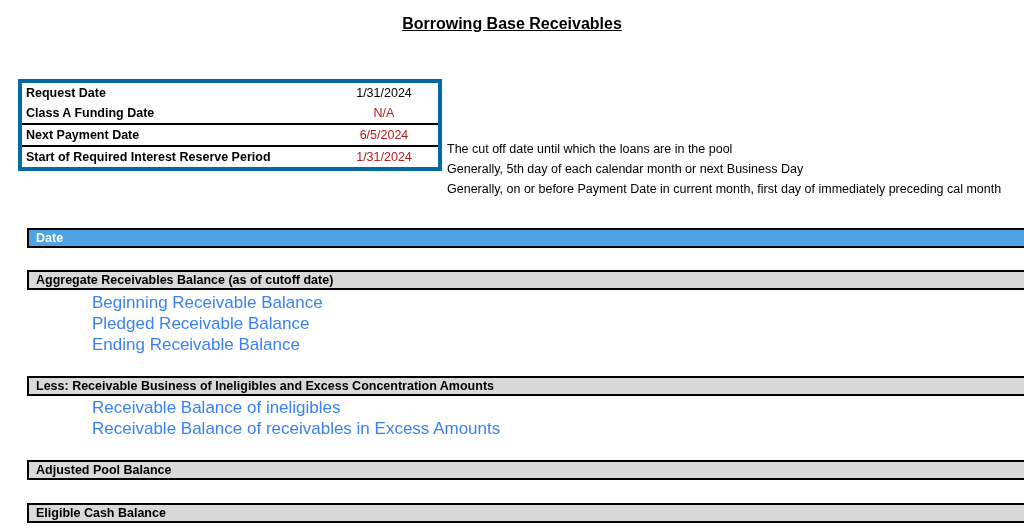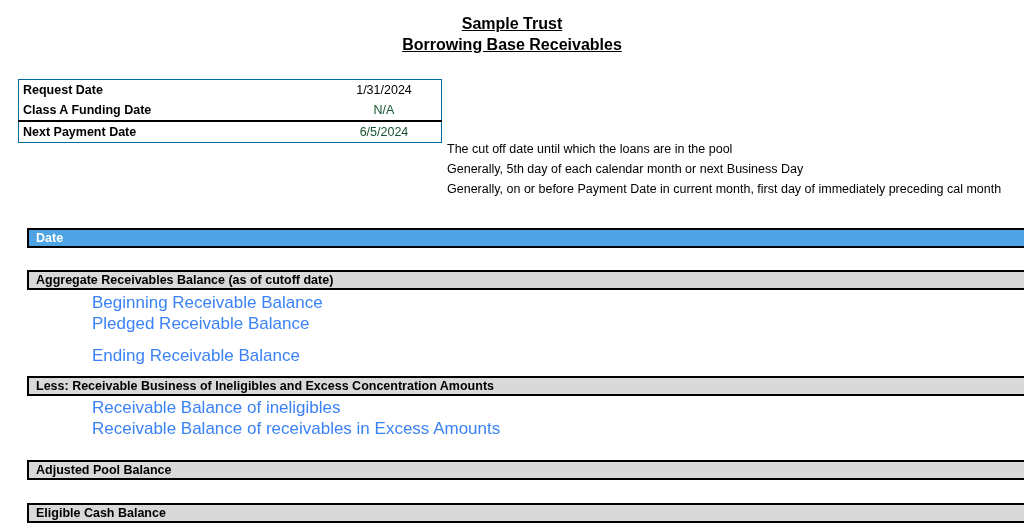--- a/index.html
+++ b/index.html
@@ -33,21 +33,21 @@
   .info-table-wrap {
     position: absolute;
     left: 18px;
     top: 79px;
     width: 424px;
   }
   table.info-table {
     border-collapse: collapse;
     width: 100%;
     table-layout: fixed;
-    border: 1px solid #0369a1;
+    border: 4px solid #0369a1;
   }
   table.info-table td {
     padding: 0 4px;
     height: 20px;
     line-height: 20px;
     font-size: 12.5px;
     vertical-align: middle;
     white-space: nowrap;
     overflow: hidden;
   }
@@ -56,21 +56,21 @@
     text-align: left;
     width: 300px;
   }
   table.info-table td.val {
     text-align: center;
   }
   tr.rule-top td {
     border-top: 2px solid #000;
     margin-left: 12px;
   }
-  .v-blue { color: #14532d; }
+  .v-blue { color: #b91c1c; }
   .v-black { color: #000000; }
 
   
   .notes {
     position: absolute;
     left: 447px;
     top: 79px;
     width: 580px;
   }
   .note {
@@ -116,38 +116,41 @@
     font-weight: normal;
     line-height: 16px;
     white-space: nowrap;
     color: #3b82f6;
   }
 </style>
 </head>
 <body>
 
 <div class="title-block">
-  <div class="title-line">Sample Trust</div>
   <div class="title-line">Borrowing Base Receivables</div>
 </div>
 
 <div class="info-table-wrap">
   <table class="info-table">
     <tbody>
       <tr>
         <td class="lbl">Request Date</td>
         <td class="val v-black">1/31/2024</td>
       </tr>
       <tr>
         <td class="lbl">Class A Funding Date</td>
         <td class="val v-blue">N/A</td>
       </tr>
       <tr class="rule-top">
         <td class="lbl">Next Payment Date</td>
         <td class="val v-blue">6/5/2024</td>
+      </tr>
+      <tr class="rule-top">
+        <td class="lbl">Start of Required Interest Reserve Period</td>
+        <td class="val v-blue">1/31/2024</td>
       </tr>
     </tbody>
   </table>
 </div>
 
 <div class="notes">
   <div class="note spacer"></div>
   <div class="note spacer"></div>
   <div class="note spacer"></div>
   <div class="note">The cut off date until which the loans are in the pool</div>
@@ -157,21 +160,21 @@
 
 <div class="bar blue" style="top:228px;">
   <span>Date</span>
 </div>
 
 <div class="bar gray" style="top:270px;">
   <span>Aggregate Receivables Balance (as of cutoff date)</span>
 </div>
 <div class="line-item" style="top:295px;">Beginning Receivable Balance</div>
 <div class="line-item" style="top:316px;">Pledged Receivable Balance</div>
-<div class="line-item" style="top:348px;">Ending Receivable Balance</div>
+<div class="line-item" style="top:337px;">Ending Receivable Balance</div>
 
 <div class="bar gray" style="top:376px;">
   <span>Less: Receivable Business of Ineligibles and Excess Concentration Amounts</span>
 </div>
 <div class="line-item" style="top:400px;">Receivable Balance of ineligibles</div>
 <div class="line-item" style="top:421px;">Receivable Balance of receivables in Excess Amounts</div>
 
 <div class="bar gray" style="top:460px;">
   <span>Adjusted Pool Balance</span>
 </div>

